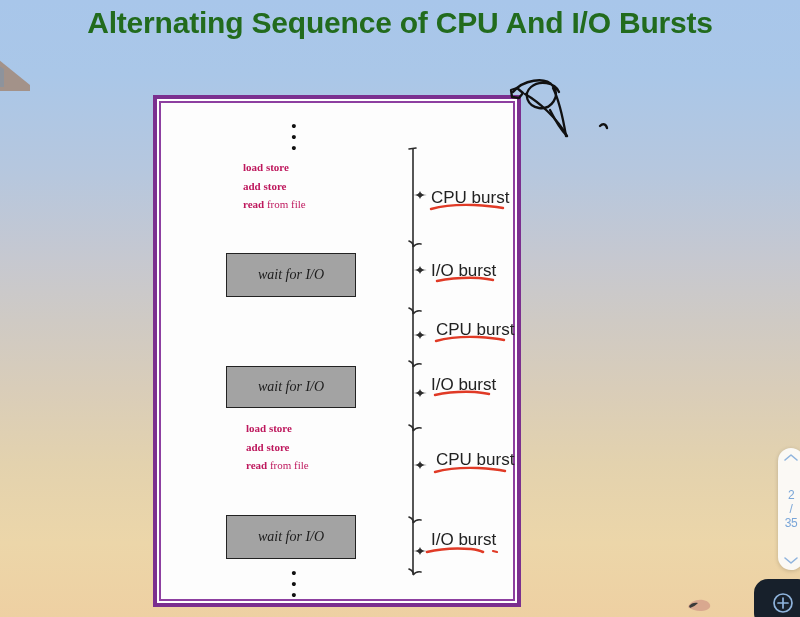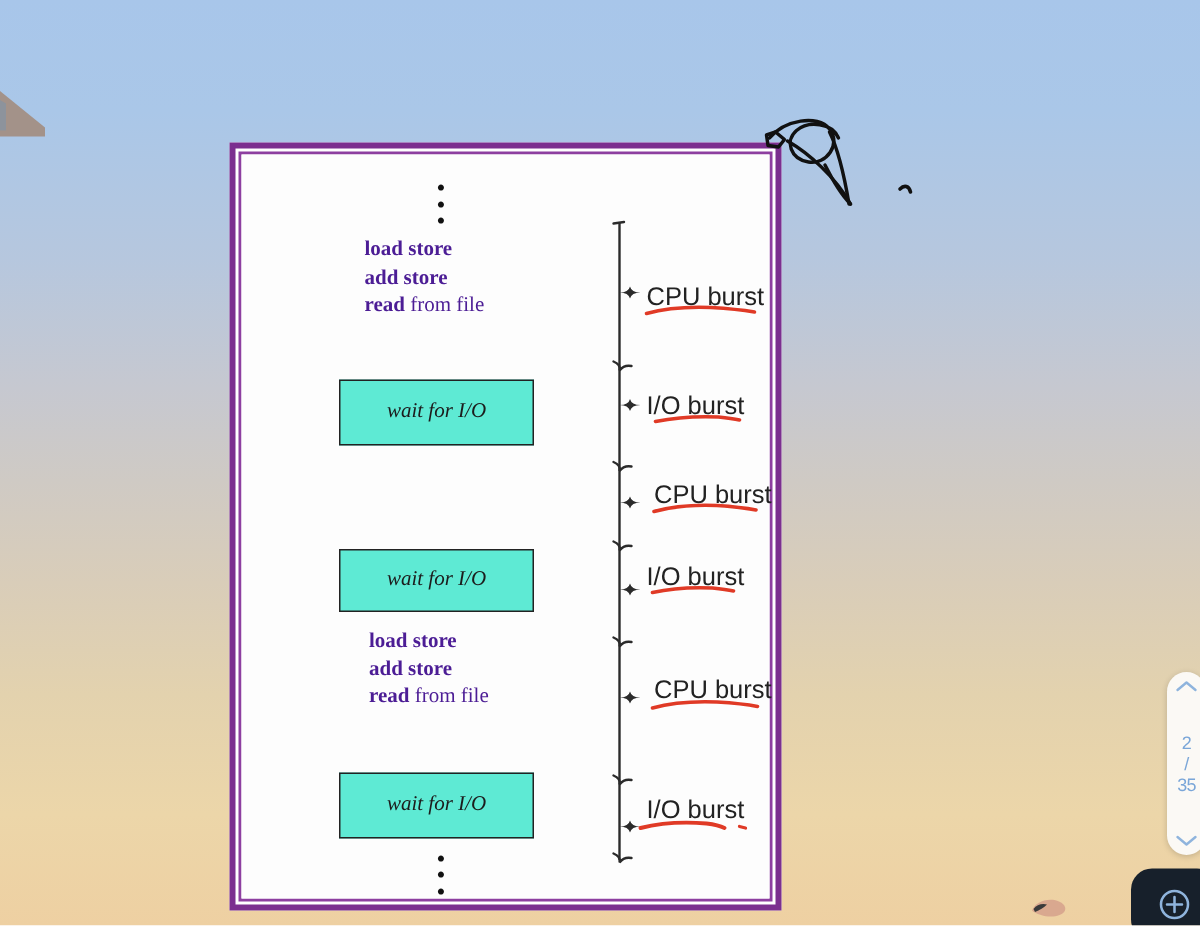--- a/index.html
+++ b/index.html
@@ -73,23 +73,23 @@
   #diagram-canvas {
     position: absolute;
     inset: 0;
     background: #fdfdfd;
   }
 
   
   .code-block {
     position: absolute;
     font-family: "Liberation Serif", serif;
-    font-size: 14px;
+    font-size: 11px;
     line-height: 18.5px;
-    color: #4c1d95;
+    color: #be185d;
     white-space: nowrap;
   }
   .code-block b { font-weight: bold; }
   .code-block span.reg { font-weight: normal; margin-top: 24px; }
 
   
   .dots {
     position: absolute;
     width: 10px;
     text-align: center;
@@ -97,21 +97,21 @@
     font-size: 15px;
     line-height: 11px;
     color: #111;
     font-weight: bold;
   }
 
   
   .wait-box {
     position: absolute;
     box-sizing: border-box;
-    background: #5eead4;
+    background: #a3a3a3;
     border: 1.6px solid #222222;
     display: flex;
     align-items: center;
     justify-content: center;
     font-family: "Liberation Serif", serif;
     font-style: italic;
     font-size: 14px;
     color: #1c1c1c;
   }
 
@@ -191,20 +191,21 @@
     top: 597px;
     width: 26px;
     height: 16px;
   }
 </style>
 </head>
 <body>
 
 <div id="screen">
 
+  <div id="slide-title">Alternating Sequence of CPU And I/O Bursts</div>
 
   <svg class="wedge" viewBox="0 0 46 38">
     <polygon points="0,4 4,2 36,28 36,34 0,34" fill="#a39289"></polygon>
     <polygon points="0,6 0,30 10,30 10,12" fill="#8d939c"></polygon>
   </svg>
 
   <div id="diagram-frame">
     <div id="diagram-inner">
       <div id="diagram-canvas">
 

